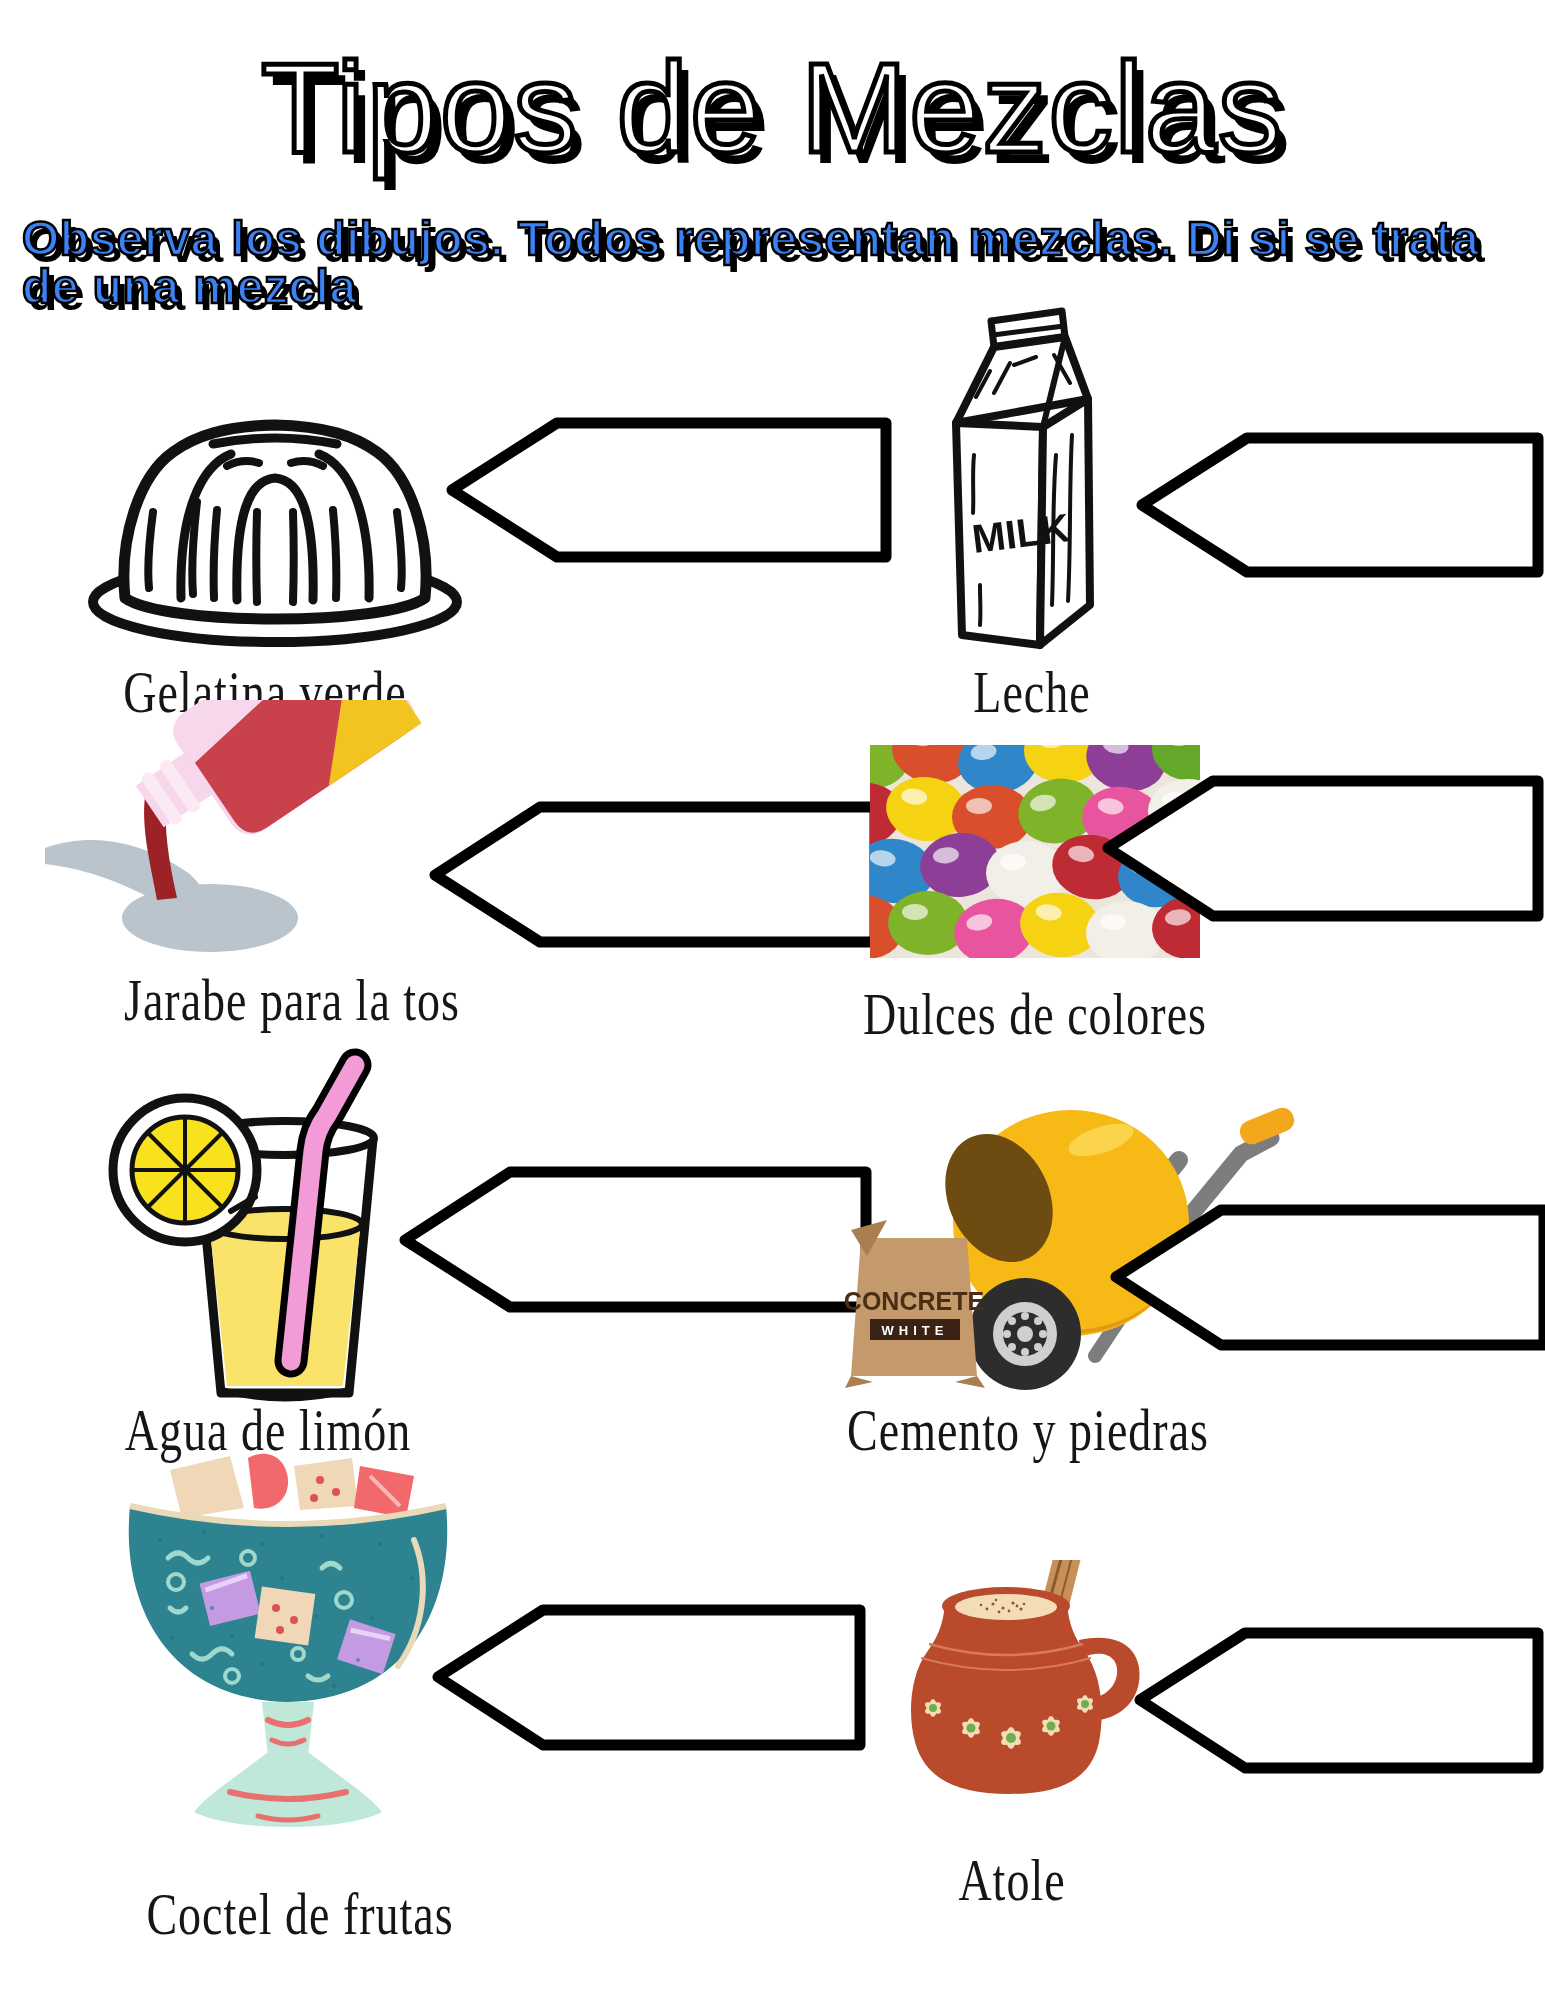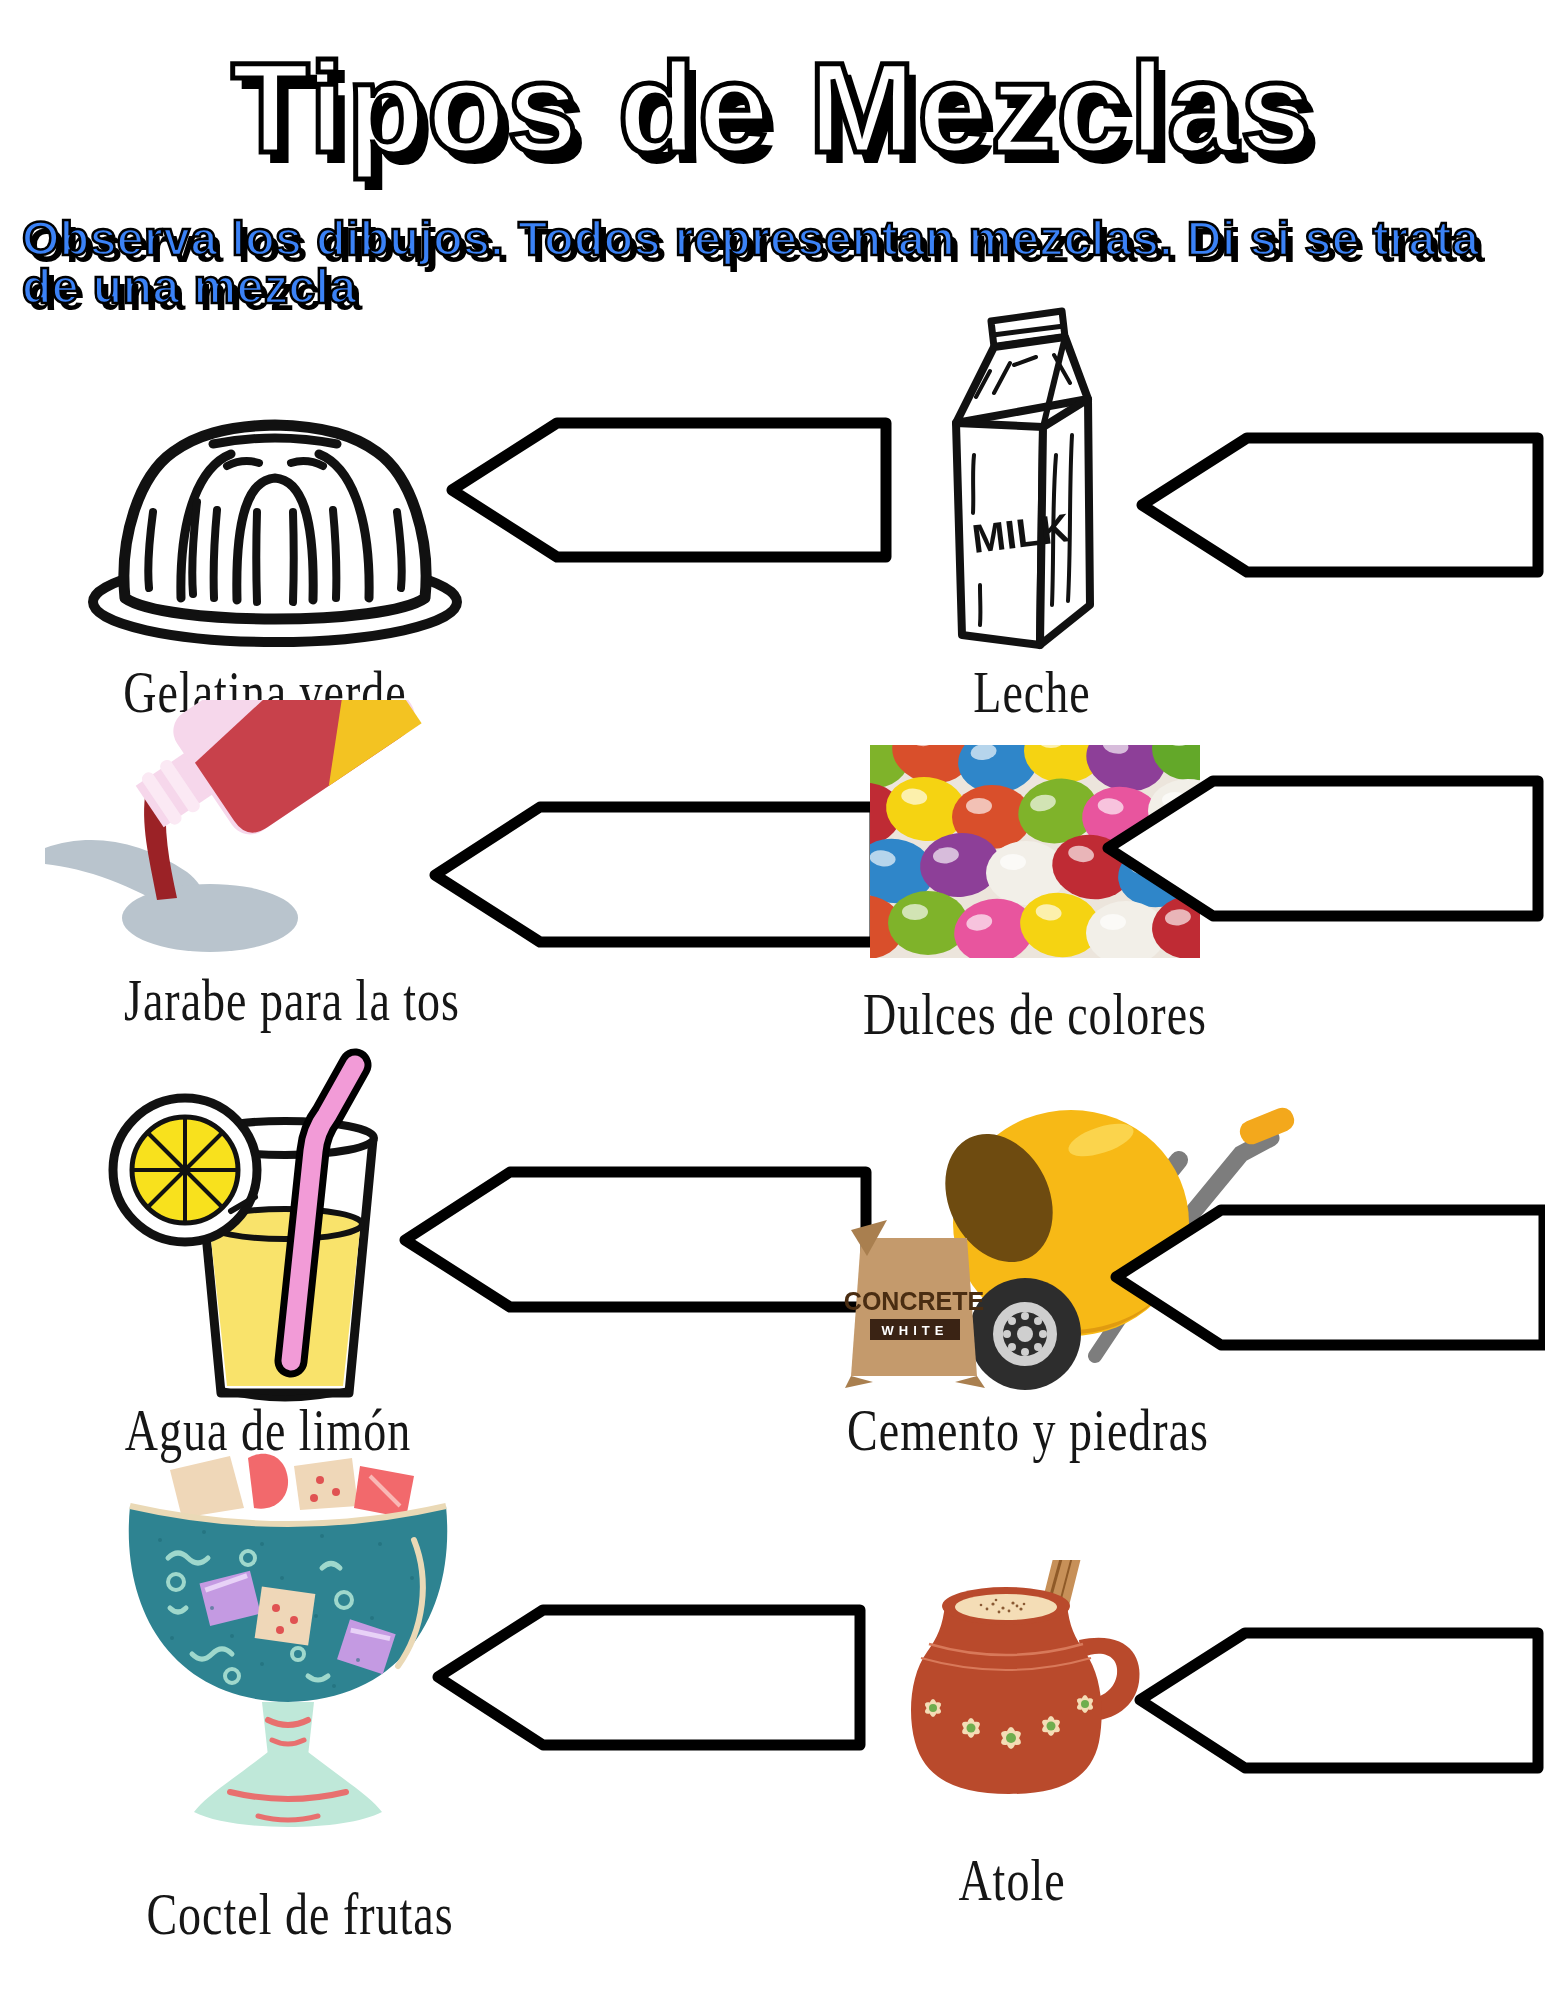--- a/index.html
+++ b/index.html
@@ -1,18 +1,18 @@
 <!DOCTYPE html>
 <html><head>
 <meta charset="utf-8">
 <style>
   html,body{margin:0;padding:0;background:#fff;}
   #page{position:relative;width:1545px;height:2000px;background:#ffffff;overflow:hidden;
         font-family:"Liberation Sans", sans-serif;}
-  .bubble{color:#fff;font-weight:bold;-webkit-text-stroke:5px #000;text-shadow:9px 11px 0 #000;}
+  .bubble{color:#fff;font-weight:normal;-webkit-text-stroke:5px #000;text-shadow:9px 11px 0 #000;}
   #title{position:absolute;left:0;right:0;top:44px;text-align:center;font-size:128px;
          letter-spacing:2px;line-height:1;}
   .instr{position:absolute;left:22px;color:#3b82f6;font-weight:bold;font-size:48px;line-height:1;
          -webkit-text-stroke:2.5px #000;text-shadow:6px 7px 0 #000;letter-spacing:0.5px;}
   #instr1{top:215px;}
   #instr2{top:288px;}
   .illus{position:absolute;}
   .arrowbox{position:absolute;}
   .arrowbox svg{display:block;}
   .itemlabel{position:absolute;color:#161616;font-family:"Liberation Serif", serif;

